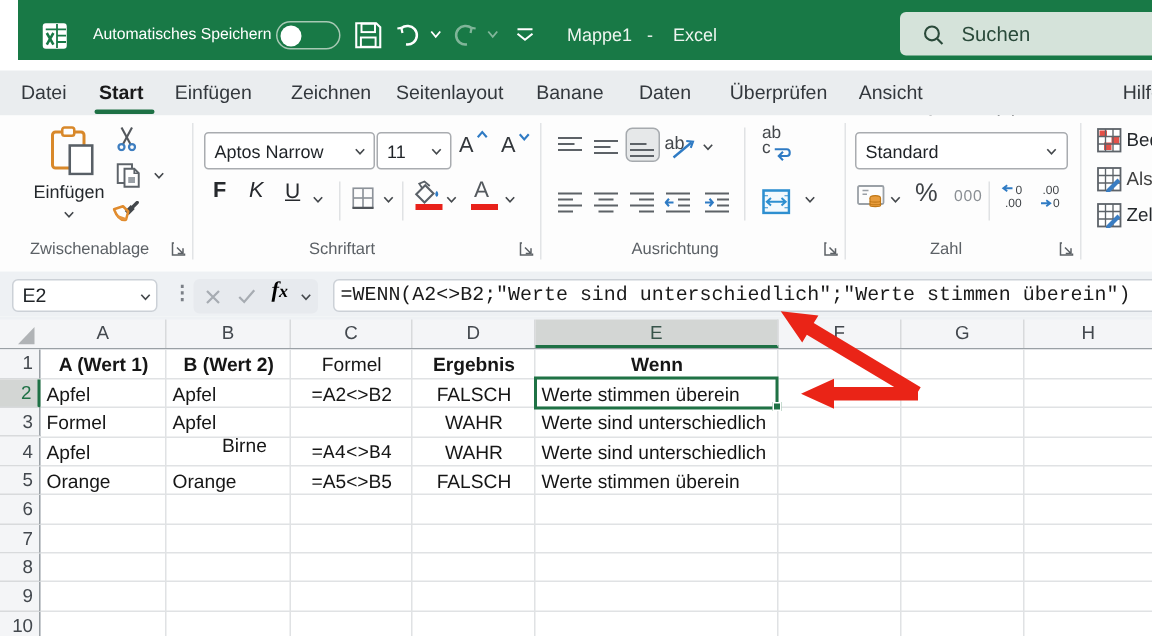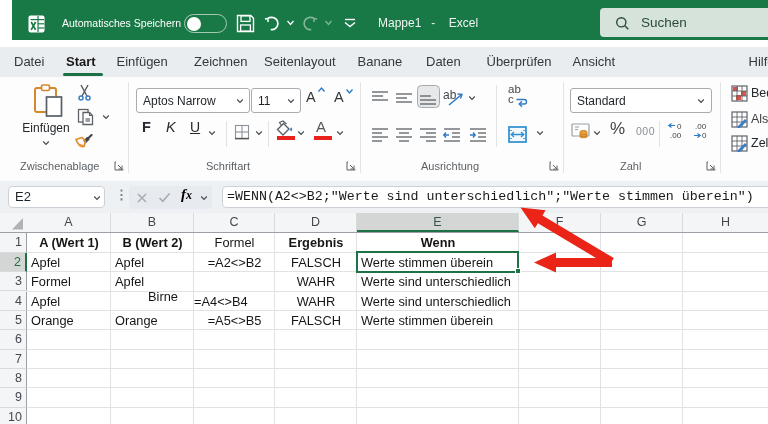--- a/index.html
+++ b/index.html
@@ -417,21 +417,21 @@
       <div class="cell" style="left:115px;top:41.769999999999996px;width:75px;">Apfel</div>
       <div class="cell" style="left:194px;top:41.769999999999996px;width:81px;text-align:center;">=A2&lt;&gt;B2</div>
       <div class="cell" style="left:275px;top:41.769999999999996px;width:82px;text-align:center;">FALSCH</div>
       <div class="cell" style="left:361px;top:41.769999999999996px;width:154px;">Werte stimmen überein</div>
       <div class="cell" style="left:31px;top:61.14px;width:76px;">Formel</div>
       <div class="cell" style="left:115px;top:61.14px;width:75px;">Apfel</div>
       <div class="cell" style="left:275px;top:61.14px;width:82px;text-align:center;">WAHR</div>
       <div class="cell" style="left:361px;top:61.14px;width:154px;">Werte sind unterschiedlich</div>
       <div class="cell" style="left:31px;top:80.50999999999999px;width:76px;">Apfel</div>
       <div class="cell" style="left:115px;top:76px;width:75px;margin-left:33px;">Birne</div>
-      <div class="cell" style="left:194px;top:80.50999999999999px;width:81px;text-align:left;">=A4&lt;&gt;B4</div>
+      <div class="cell" style="left:194px;top:80.50999999999999px;width:81px;text-align:center;font-family:Liberation Mono, monospace;">=A4&lt;&gt;B4</div>
       <div class="cell" style="left:275px;top:80.50999999999999px;width:82px;text-align:center;">WAHR</div>
       <div class="cell" style="left:361px;top:80.50999999999999px;width:154px;">Werte sind unterschiedlich</div>
       <div class="cell" style="left:31px;top:99.88px;width:76px;">Orange</div>
       <div class="cell" style="left:115px;top:99.88px;width:75px;">Orange</div>
       <div class="cell" style="left:194px;top:99.88px;width:81px;text-align:center;">=A5&lt;&gt;B5</div>
       <div class="cell" style="left:275px;top:99.88px;width:82px;text-align:center;">FALSCH</div>
       <div class="cell" style="left:361px;top:99.88px;width:154px;">Werte stimmen überein</div>
       <div class="abs" style="left:356px;top:40.269999999999996px;width:163px;height:21.37px;border:2px solid #1f7245;box-sizing:border-box;"></div>
       <div class="abs" style="left:514.5px;top:57.14px;width:6px;height:6px;background:#1f7245;border:1px solid #fff;box-sizing:border-box;"></div>
     </div>

